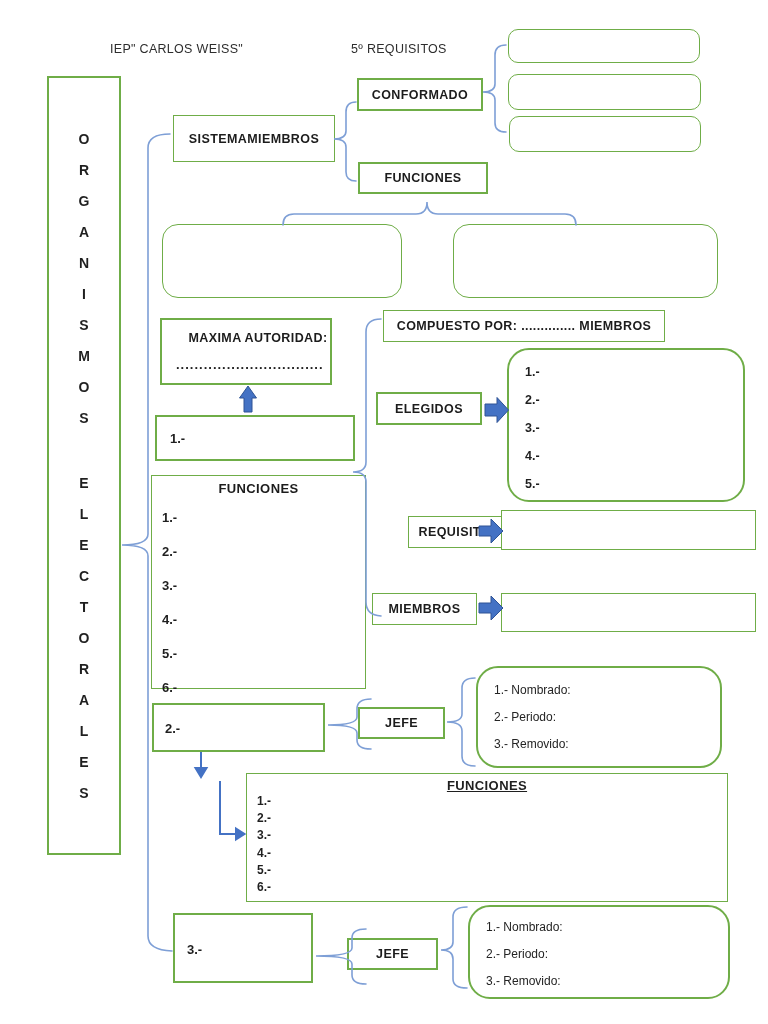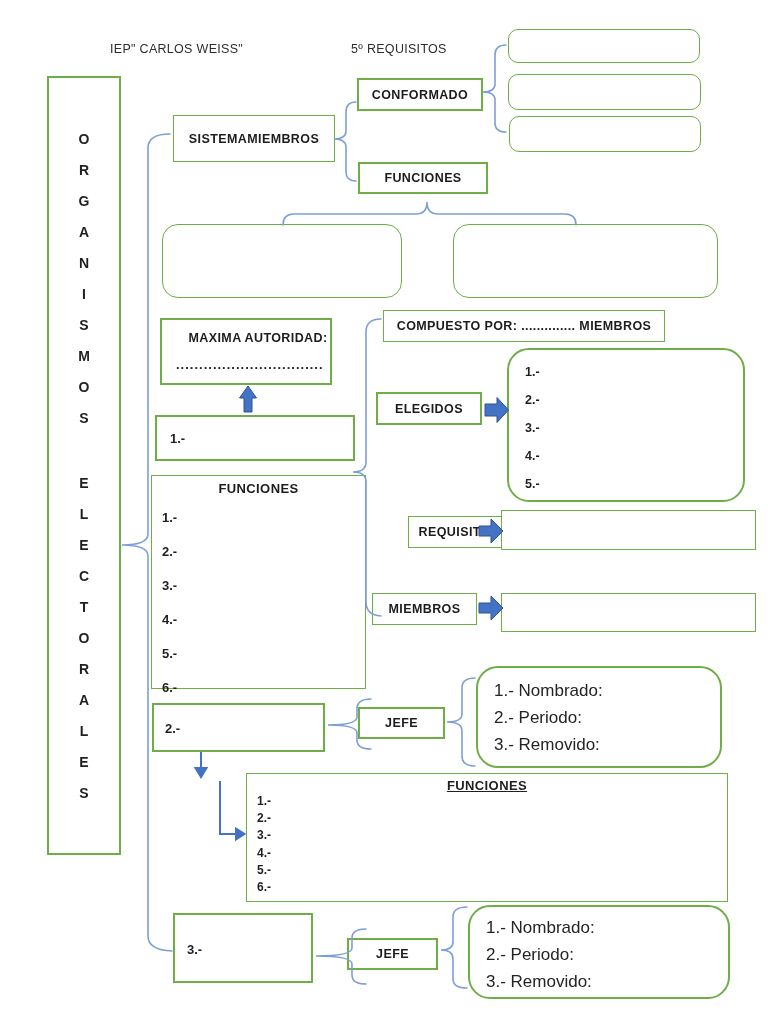--- a/index.html
+++ b/index.html
@@ -17,21 +17,21 @@
   .r10{border-radius:10px;}
   .r16{border-radius:16px;}
   .r22{border-radius:22px;}
   .vwrap{padding-top:46px;display:flex;flex-direction:column;align-items:center;}
   .vgroup{display:flex;flex-direction:column;align-items:center;}
   .vgroup + .vgroup{margin-top:34px;}
   .vletter{line-height:31px;font-size:14px;font-weight:bold;}
   .listcol{display:flex;flex-direction:column;}
   .li-func{line-height:34px;font-size:13px;font-weight:bold;padding-left:10px;}
   .li-eleg{line-height:28px;font-size:12.5px;font-weight:600;padding-left:16px;}
-  .li-nom{line-height:27px;font-size:17px;font-weight:400;color:#242424;padding-left:16px;}
+  .li-nom{line-height:27px;font-size:12px;font-weight:400;color:#242424;padding-left:16px;}
   .li-fu2{line-height:17.2px;font-size:12px;font-weight:bold;padding-left:10px;}
   .num{font-size:13px;font-weight:bold;}
   .dots{font-size:13px;font-weight:bold;letter-spacing:1px;overflow:hidden;white-space:nowrap;}
   .title-underline{font-weight:bold;font-size:13px;text-decoration:underline;letter-spacing:.4px;text-align:center;}
 </style>
 </head>
 <body>
 
 <div class="canvas">
 

